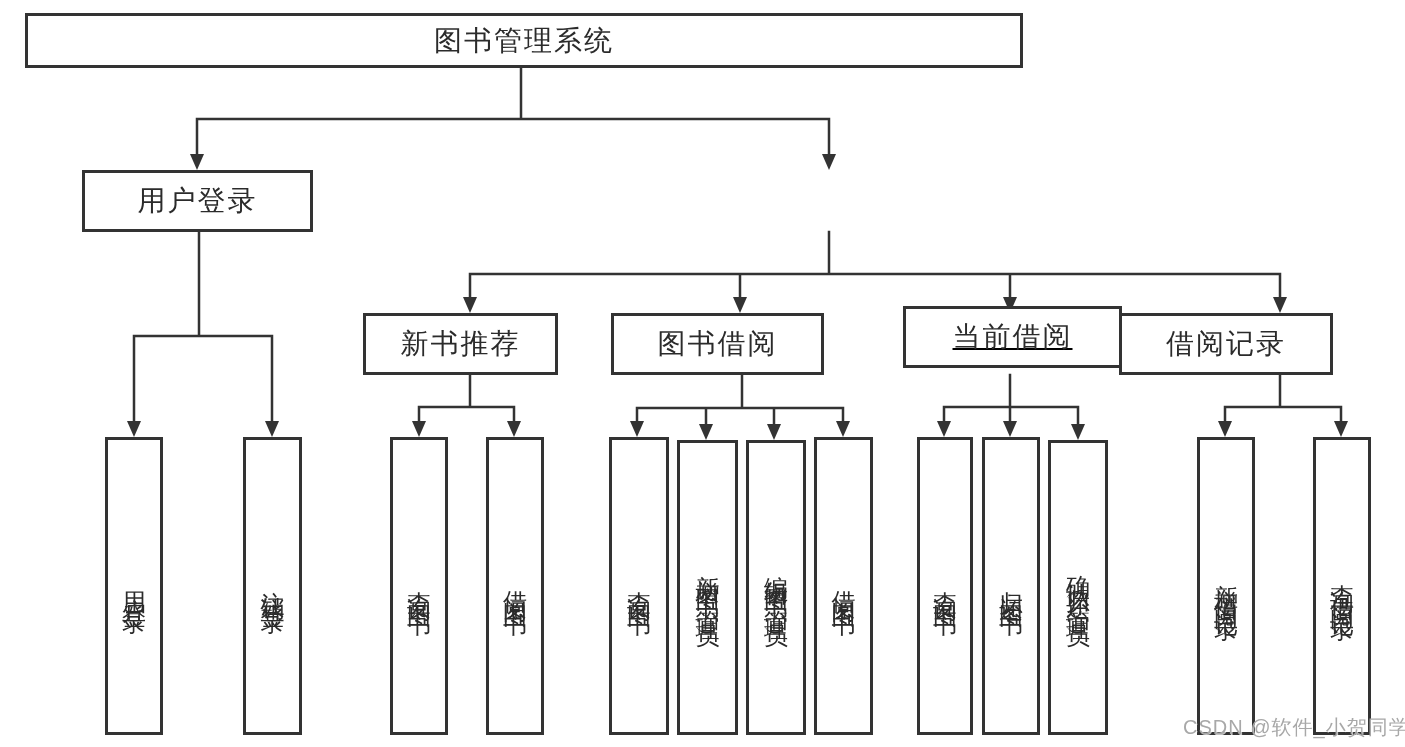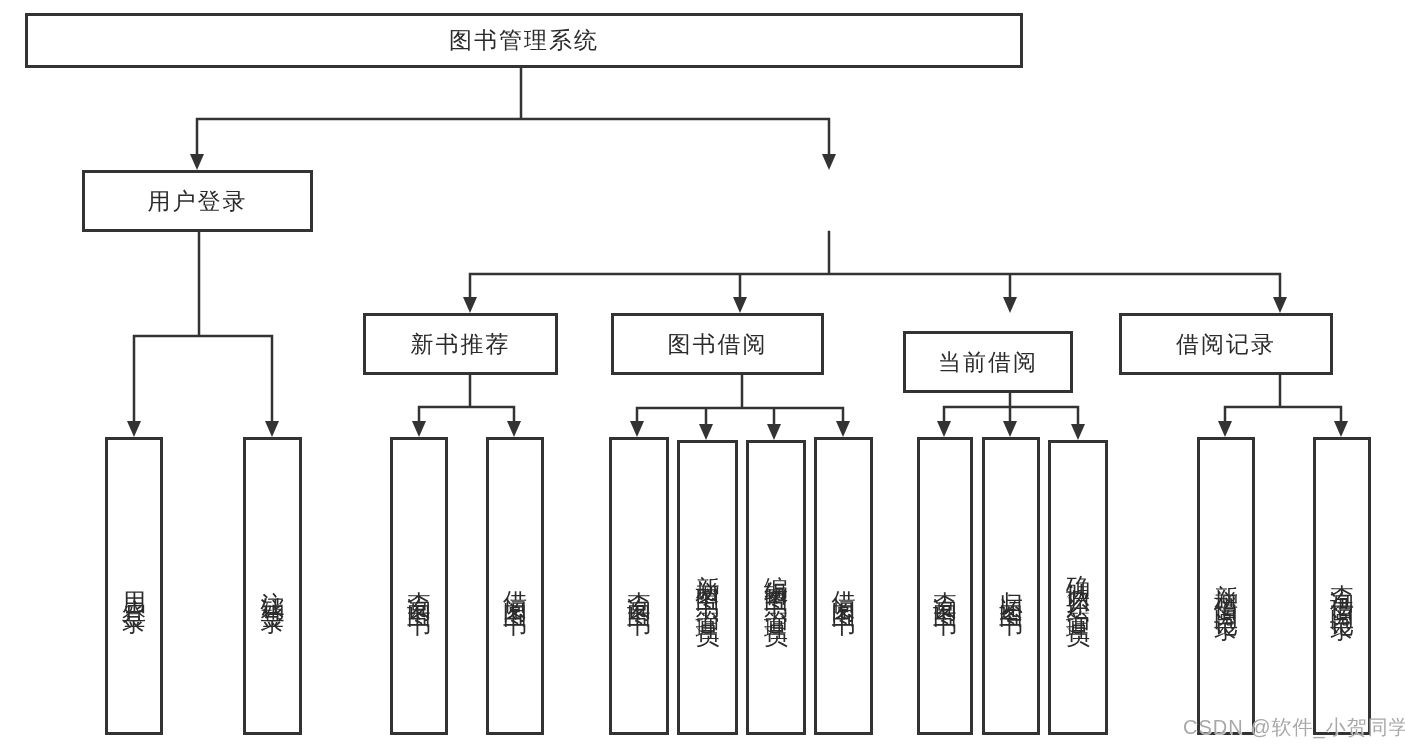--- a/index.html
+++ b/index.html
@@ -6,21 +6,21 @@
   .canvas{
     position:relative;width:1405px;height:747px;background:#ffffff;
     font-family:"Liberation Sans","DejaVu Sans",sans-serif;overflow:hidden;
   }
   .connectors{position:absolute;left:0;top:0;z-index:1;}
   .box{
     position:absolute;background:#ffffff;border:3px solid #333333;box-sizing:border-box;
     display:flex;align-items:center;justify-content:center;z-index:2;
   }
   .hlbl{
-    font-size:23px;color:#2b2b2b;letter-spacing:2px;white-space:nowrap;line-height:1;
+    font-size:28px;color:#2b2b2b;letter-spacing:2px;white-space:nowrap;line-height:1;
   }
   .vlbl{
     writing-mode:vertical-rl;text-orientation:mixed;
     font-size:24px;color:#2b2b2b;letter-spacing:7px;line-height:1;white-space:nowrap;
   }
   .watermark{
     position:absolute;left:1183px;top:714px;z-index:5;
     font-size:20px;color:#a8a8a8;letter-spacing:1px;white-space:nowrap;
     text-shadow:1px 1px 0 rgba(255,255,255,.7);
   }
@@ -54,21 +54,21 @@
   <div class="box" style="left:82px;top:170px;width:231px;height:62px;">
     <span class="hlbl">用户登录</span>
   </div>
 
   <div class="box" style="left:363px;top:313px;width:195px;height:62px;">
     <span class="hlbl">新书推荐</span>
   </div>
   <div class="box" style="left:611px;top:313px;width:213px;height:62px;">
     <span class="hlbl">图书借阅</span>
   </div>
-  <div class="box" style="left:903px;top:331px;width:170px;height:62px;">
+  <div class="box" style="left:903px;top:306px;width:219px;height:62px;text-decoration:underline;">
     <span class="hlbl">当前借阅</span>
   </div>
   <div class="box" style="left:1119px;top:313px;width:214px;height:62px;">
     <span class="hlbl">借阅记录</span>
   </div>
 
   <div class="box" style="left:105px;top:437px;width:58px;height:298px;">
     <span class="vlbl">用户登录</span>
   </div>
   <div class="box" style="left:243px;top:437px;width:59px;height:298px;">

